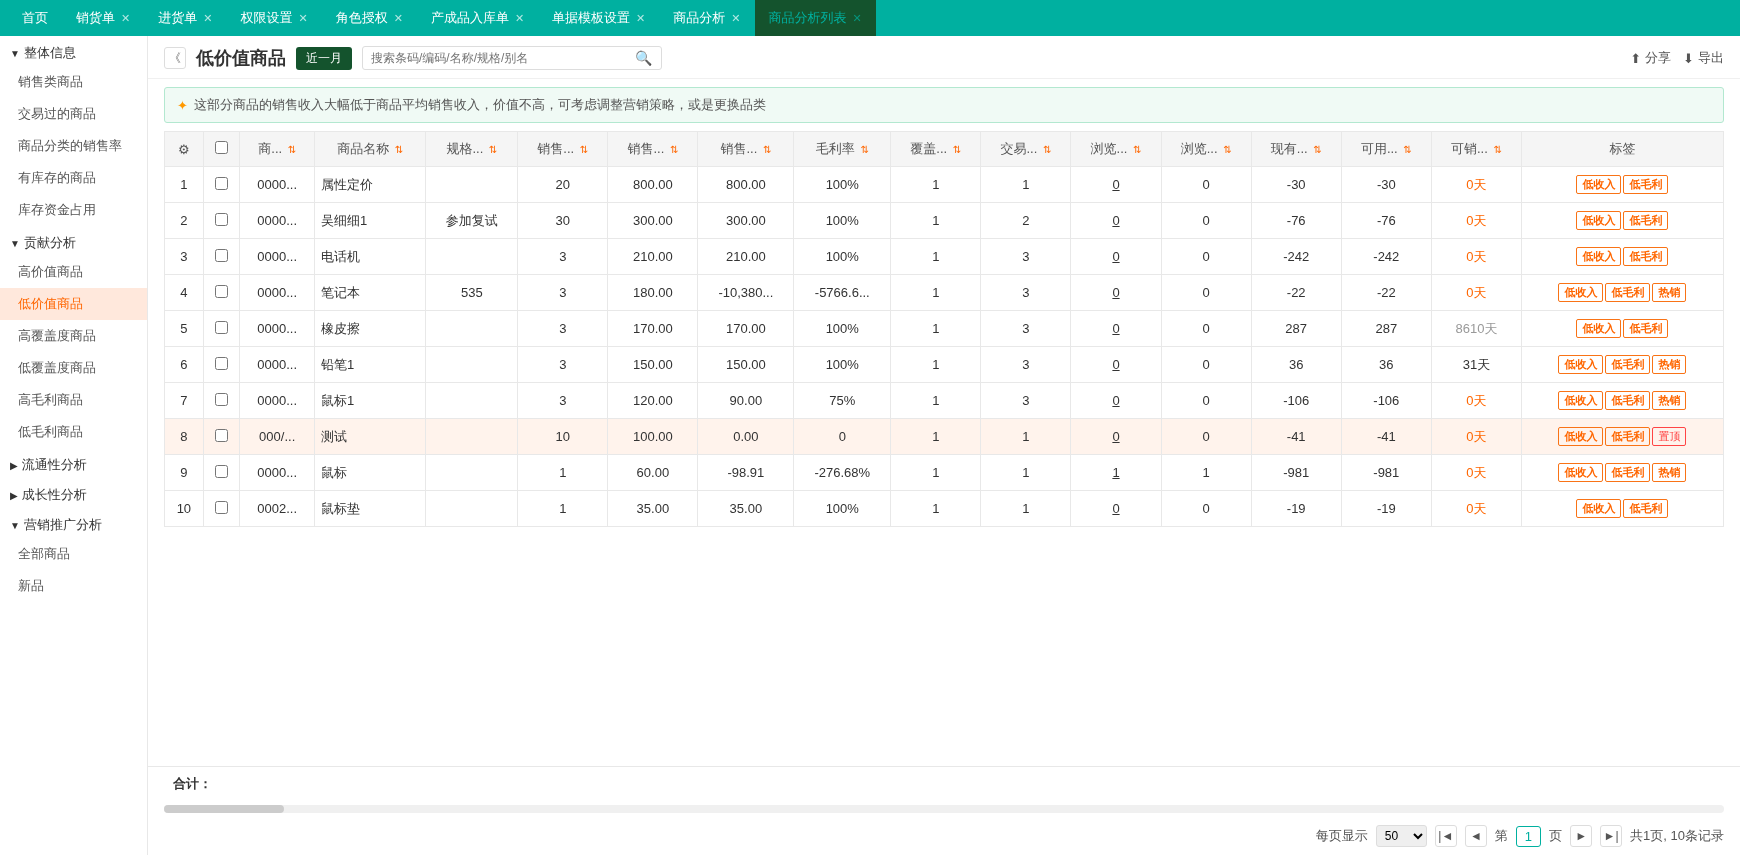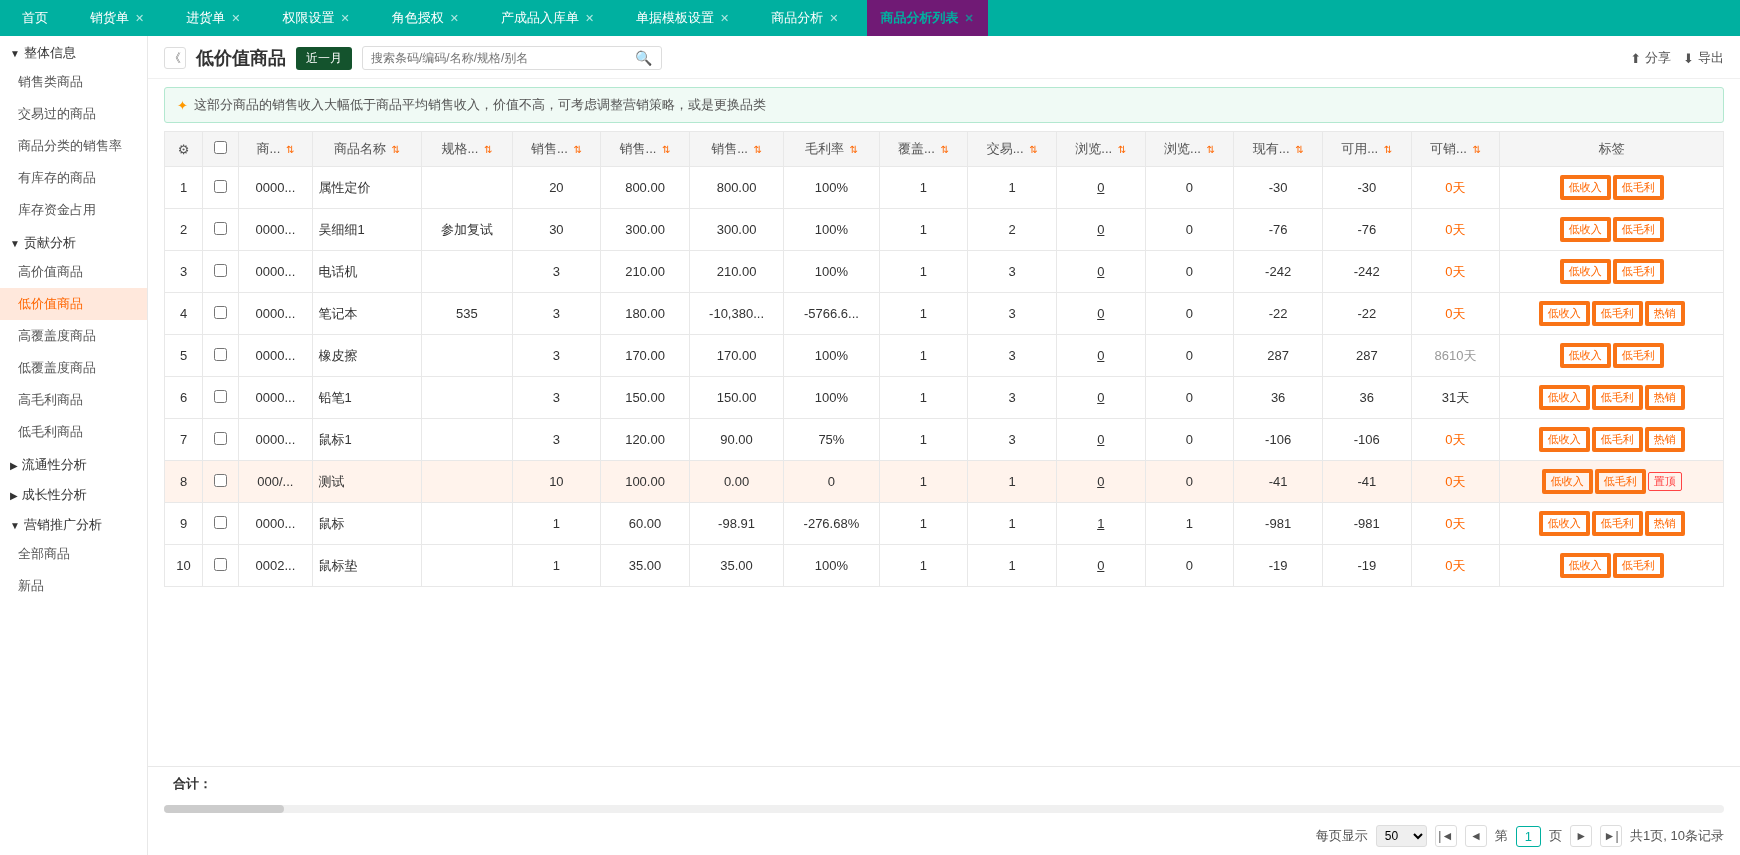--- a/index.html
+++ b/index.html
@@ -5,33 +5,33 @@
     * { box-sizing: border-box; margin: 0; padding: 0; font-family: 'Microsoft YaHei', Arial, sans-serif; font-size: 13px; }
     body { background: #f5f5f5; overflow: hidden; width: 1740px; height: 855px; }
 
     
     .top-nav {
       background: #00b0a0;
       height: 36px;
       display: flex;
       align-items: center;
       padding: 0 8px;
-      gap: 14px;
+      gap: 0;
     }
     .nav-item {
       color: #fff;
       padding: 0 14px;
       height: 36px;
       display: flex;
       align-items: center;
       cursor: pointer;
       font-size: 13px;
       white-space: nowrap;
     }
-    .nav-item.active { background: #701a75; color: #00b0a0; font-weight: bold; }
+    .nav-item.active { background: #14532d; color: #00b0a0; }
     .nav-item .close-x { margin-left: 6px; font-size: 11px; opacity: 0.7; }
 
     
     .main-layout {
       display: flex;
       height: calc(855px - 36px);
     }
 
     
     .sidebar {
@@ -187,21 +187,21 @@
       color: #333;
     }
     tr.highlighted td { background: #fff3ec; }
     .tag {
       display: inline-block;
       padding: 1px 5px;
       border-radius: 2px;
       font-size: 11px;
       margin: 1px;
     }
-    .tag-orange { color: #ff6600; border: 4px solid #f97316; }
+    .tag-orange { color: #ff6600; border: 1px solid #f97316; font-weight: bold; }
     .tag-red { color: #ff4444; border: 1px solid #ff4444; }
     .link-underline { text-decoration: underline; color: #333; }
     .days-orange { color: #ff6600; }
     .days-gray { color: #999; }
 
     
     .footer {
       border-top: 1px solid #e8e8e8;
       padding: 0 16px;
       flex-shrink: 0;

